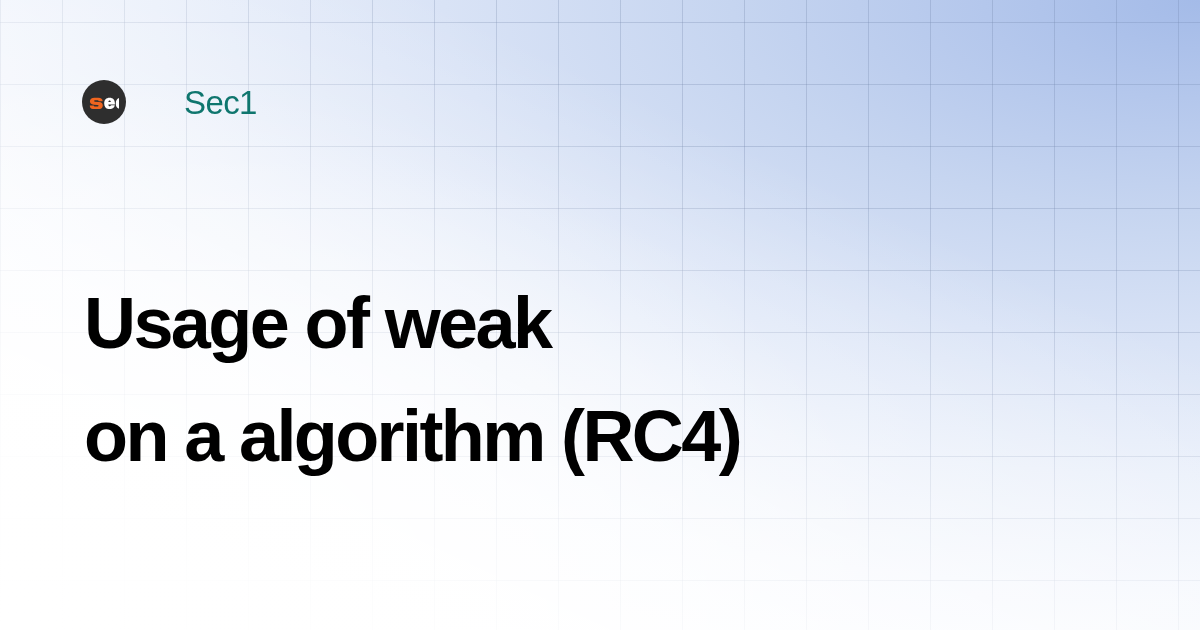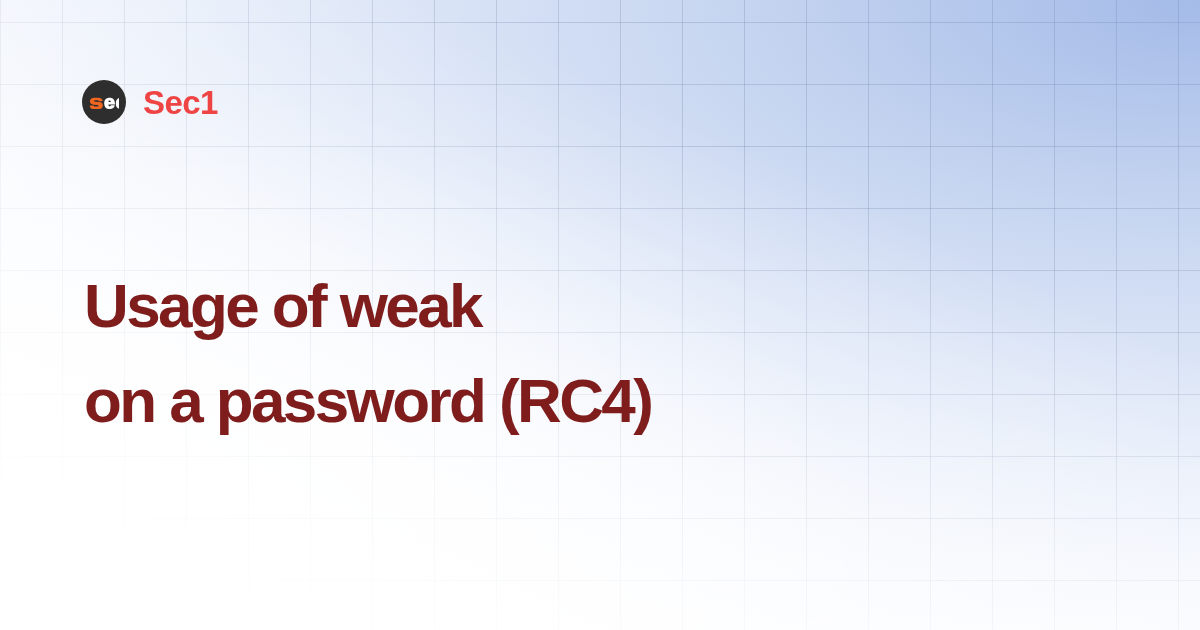--- a/index.html
+++ b/index.html
@@ -106,43 +106,45 @@
     display:flex;
     align-items:center;
     justify-content:center;
     flex:0 0 auto;
   }
 
   .brand-logo svg { display:block; }
 
   .brand-name {
     font-size:33px;
-    font-weight:700;
+    font-weight:400;
     letter-spacing:-0.6px;
-    color:#ef4444;
+    color:#0f766e;
     line-height:1;
     white-space:nowrap;
+    margin-left:41px;
   }
 
   
   .headline {
     position:absolute;
     left:84px;
     top:258px;
     width:1010px;
   }
 
   .headline-line {
     display:block;
-    font-size:62px;
+    font-size:72px;
     font-weight:700;
     line-height:95px;
     letter-spacing:-2.6px;
-    color:#7f1d1d;
+    color:#000000;
     white-space:nowrap;
+    margin-top:18px;
   }
 </style>
 </head>
 <body>
 
 <div class="og-card">
 
   <div class="bg-gradient"></div>
   <div class="bg-soft"></div>
   <div class="bg-grid"></div>
@@ -174,17 +176,17 @@
                    C63.0 9.6 62.2 11.3 62.2 14.8 C62.2 18.2 63.0 19.9 64.7 19.9
                    L64.7 26.2 C58.0 26.2 54.0 21.9 54.0 14.8 Z" fill="#ffffff" transform="translate(-0.5,0)"></path>
         </svg>
       </span>
 
       <span class="brand-name">Sec1</span>
     </div>
 
     <h1 class="headline">
       <span class="headline-line">Usage of weak</span>
-      <span class="headline-line">on a password (RC4)</span>
+      <span class="headline-line">on a algorithm (RC4)</span>
     </h1>
 
   </div>
 </div>
 
 </body></html>

